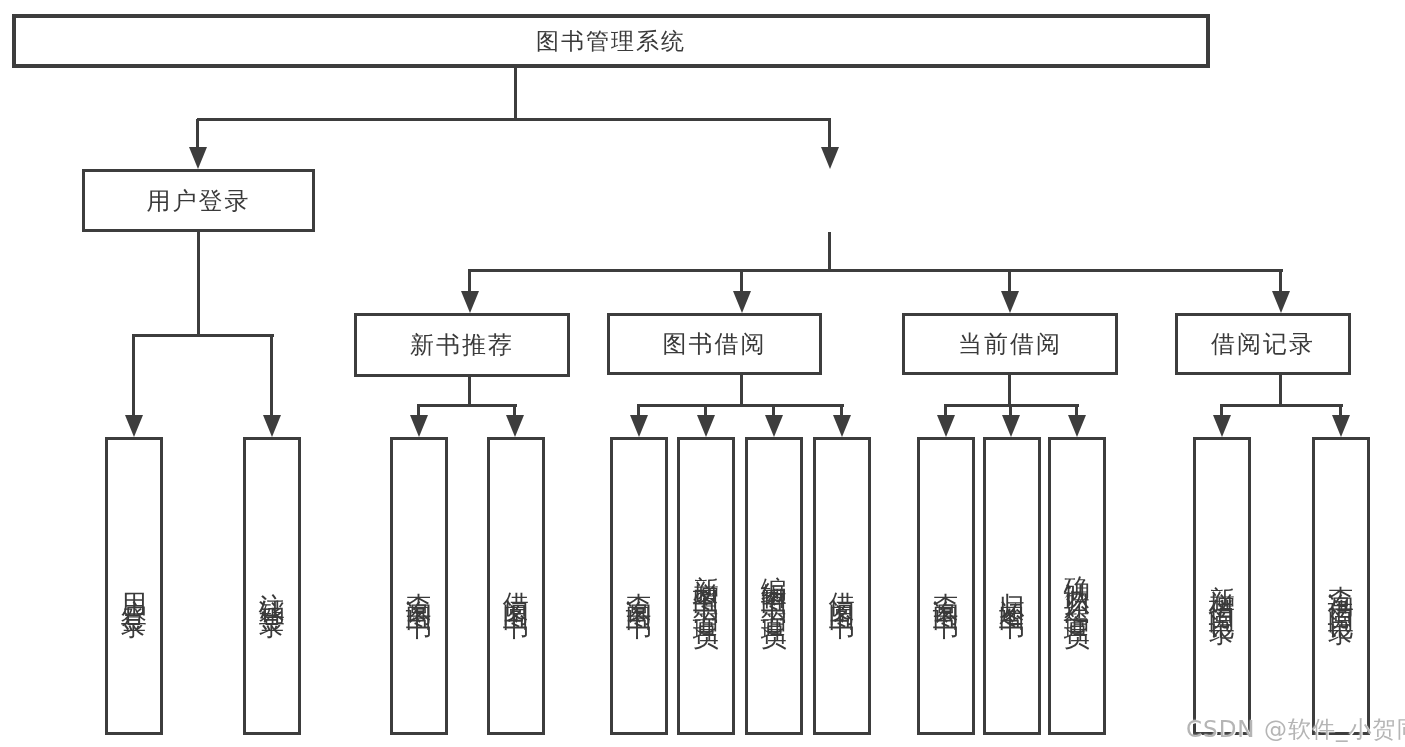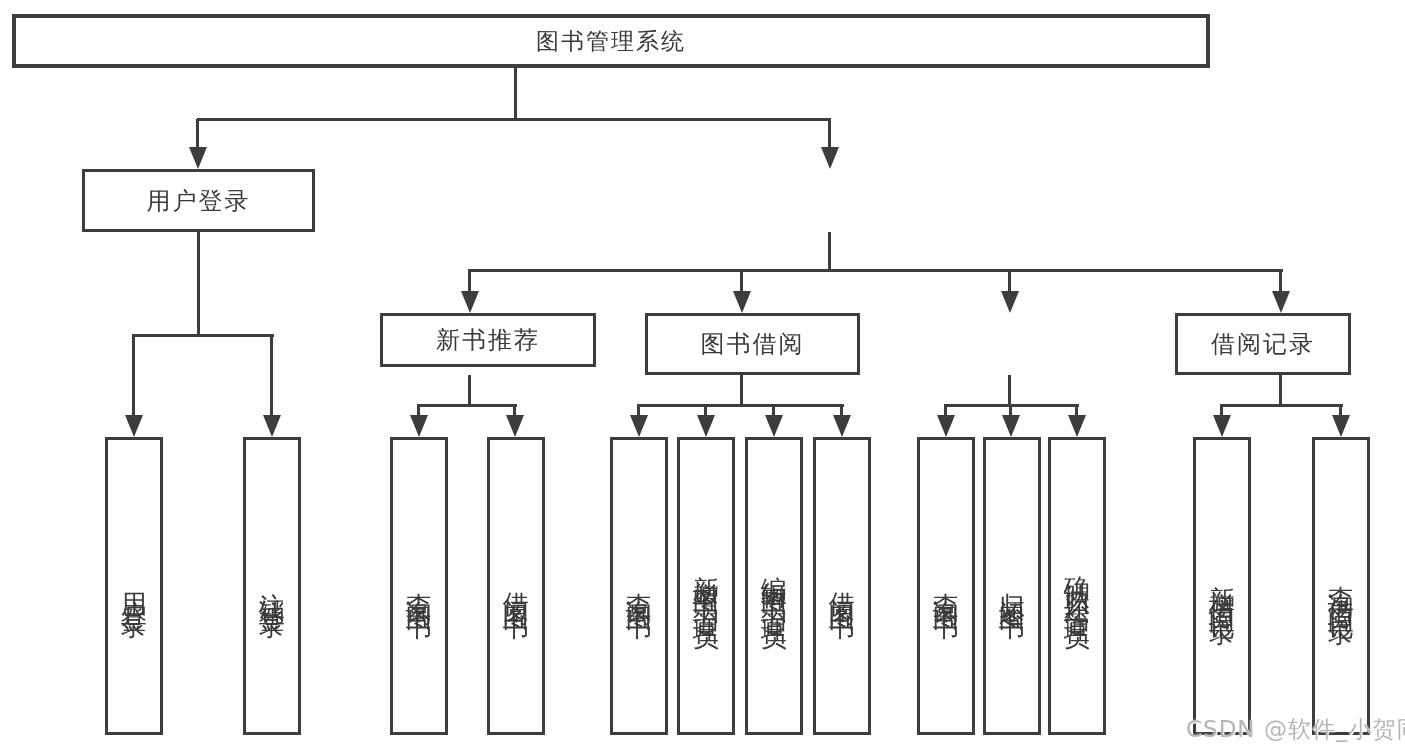--- a/index.html
+++ b/index.html
@@ -107,22 +107,23 @@
     </div>
   <div class="arrow" style="left:1001px;top:270px;height:43px;">
       <div class="shaft"></div>
       <div class="head"></div>
     </div>
   <div class="arrow" style="left:1272px;top:270px;height:43px;">
       <div class="shaft"></div>
       <div class="head"></div>
     </div>
 
-  <div class="box" style="left:380px;top:313px;width:216px;height:54px;">新书推荐</div>
-  <div class="box" style="left:645px;top:313px;width:215px;height:62px;">图书借阅</div>
+  <div class="box" style="left:354px;top:313px;width:216px;height:64px;">新书推荐</div>
+  <div class="box" style="left:607px;top:313px;width:215px;height:62px;">图书借阅</div>
+  <div class="box" style="left:902px;top:313px;width:216px;height:62px;">当前借阅</div>
   <div class="box" style="left:1175px;top:313px;width:176px;height:62px;">借阅记录</div>
 
   <div class="vline" style="left:468px;top:375px;height:31px;"></div>
   <div class="hline" style="left:417px;top:404px;width:100px;"></div>
   <div class="arrow" style="left:410px;top:405px;height:32px;">
       <div class="shaft"></div>
       <div class="head"></div>
     </div>
   <div class="arrow" style="left:506px;top:405px;height:32px;">
       <div class="shaft"></div>

